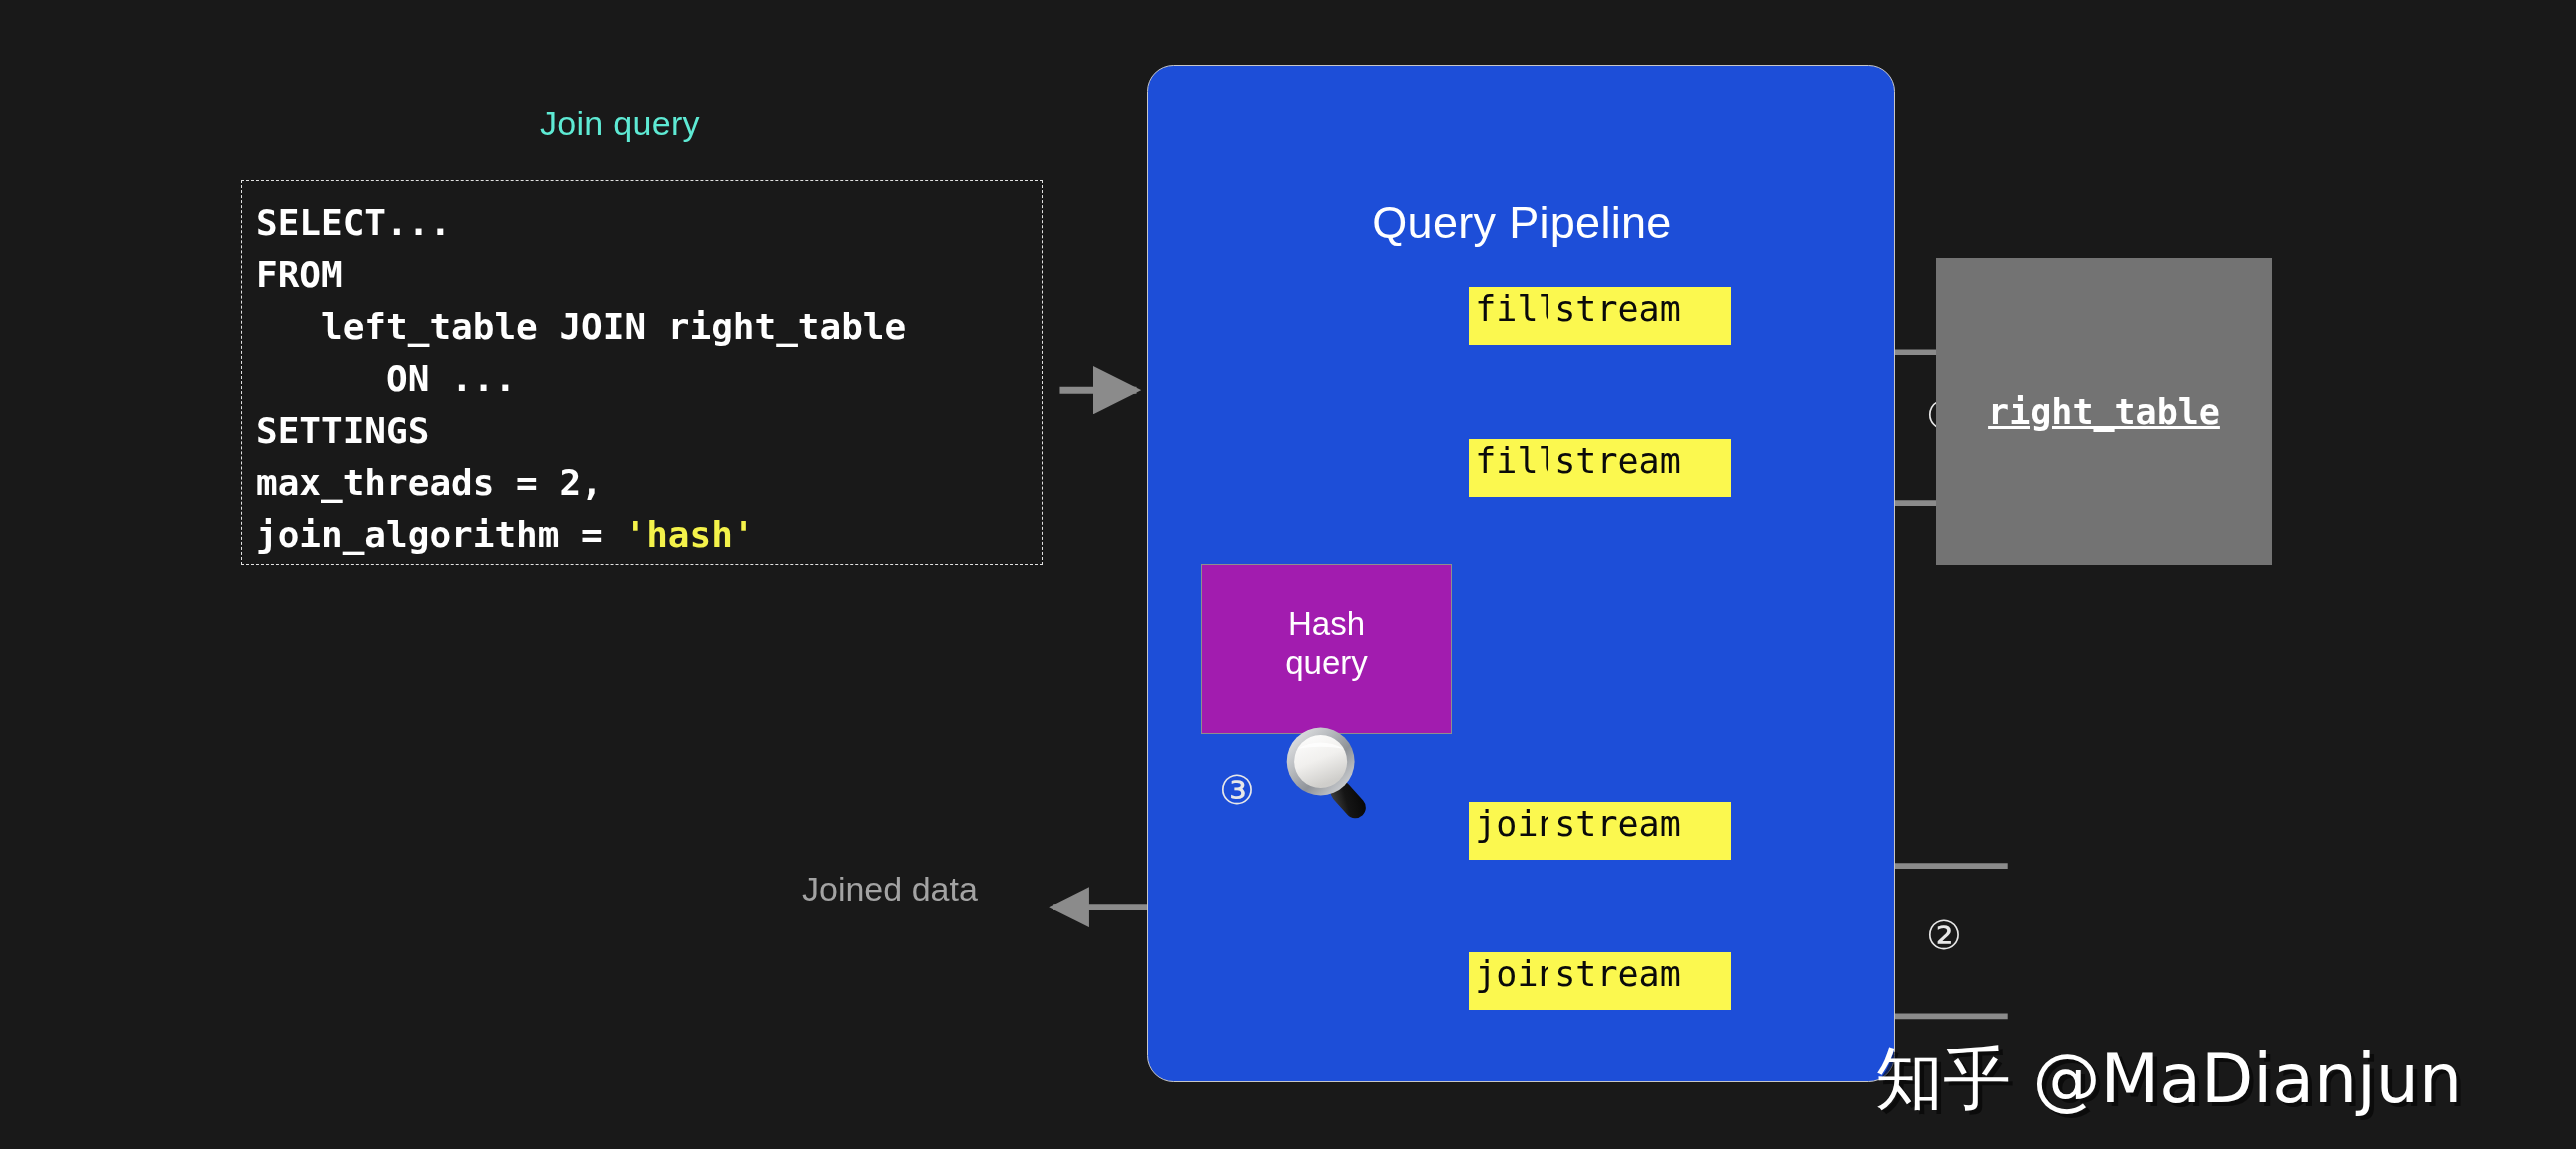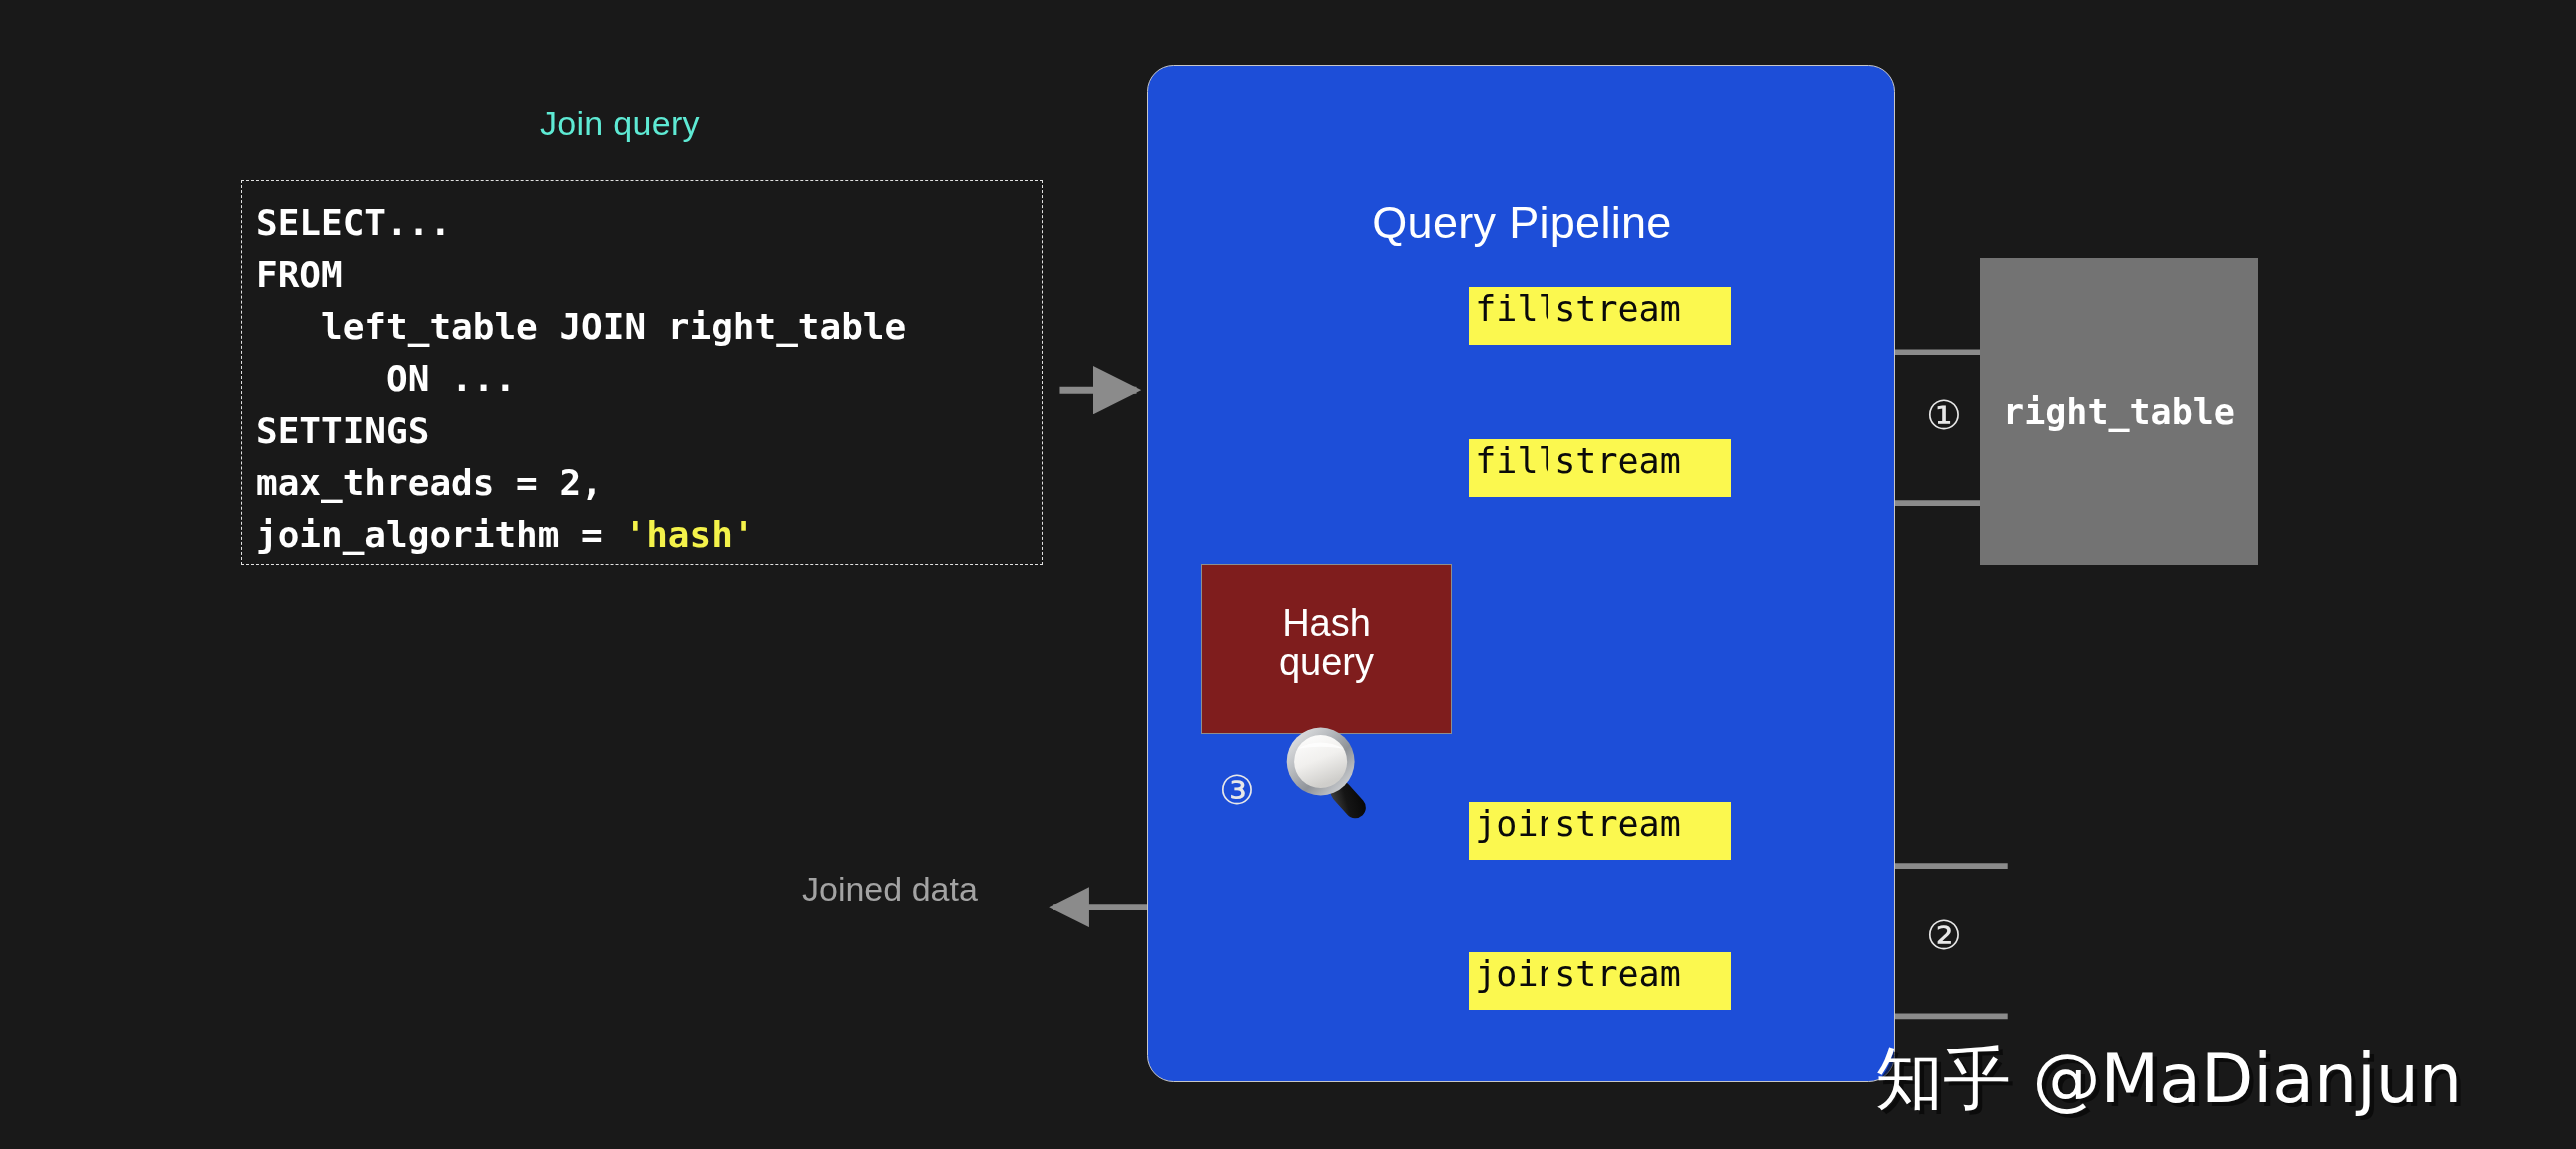--- a/index.html
+++ b/index.html
@@ -96,25 +96,25 @@
     white-space: pre;
   }
 
   
   .hash-table {
     position: absolute;
     left: 1201px;
     top: 564px;
     width: 251px;
     height: 170px;
-    background: #7f1d1d;
+    background: #a21caf;
     border: 0.6px solid #8e8e8e;
     box-sizing: border-box;
     color: #ffffff;
-    font-size: 38px;
+    font-size: 33px;
     line-height: 39px;
     padding-top: 39px;
     text-align: center;
   }
   .hash-table span { display: block; }
 
   .magnifier {
     position: absolute;
     left: 1274px;
     top: 717px;
@@ -136,21 +136,21 @@
     position: absolute;
     background: #737373;
     color: #ffffff;
     font-family: "DejaVu Sans Mono", monospace;
     font-weight: bold;
     font-size: 35px;
     display: flex;
     align-items: center;
     justify-content: center;
   }
-  #right-table-box { left: 1980px; top: 258px; width: 278px; height: 307px; }
+  #right-table-box { left: 1936px; top: 258px; width: 336px; height: 307px; text-decoration: underline; }
   #left-table-box  { left: 2008px; top: 780px; width: 335px; height: 307px; }
 
   
   .joined-data-label {
     position: absolute;
     left: 802px;
     top: 870px;
     font-size: 34px;
     color: #a3a3a3;
     white-space: nowrap;

